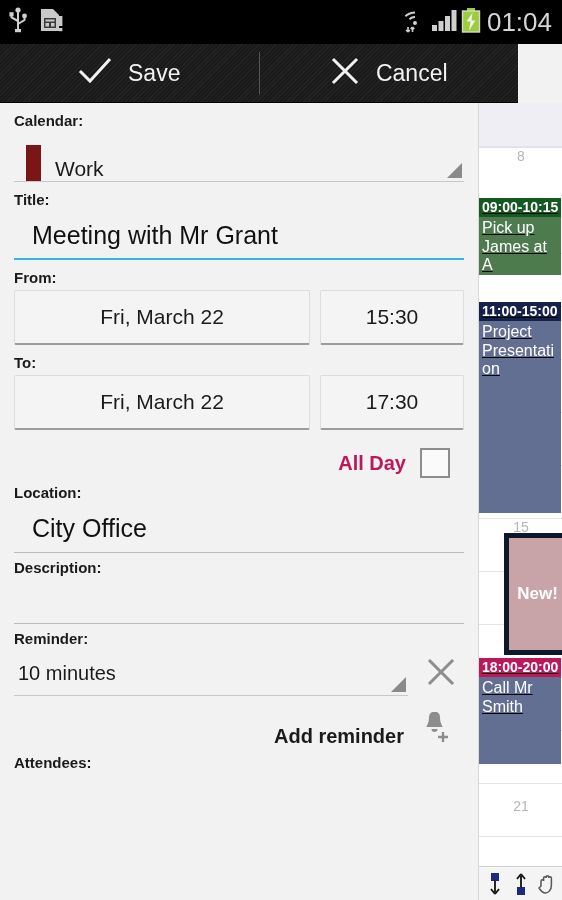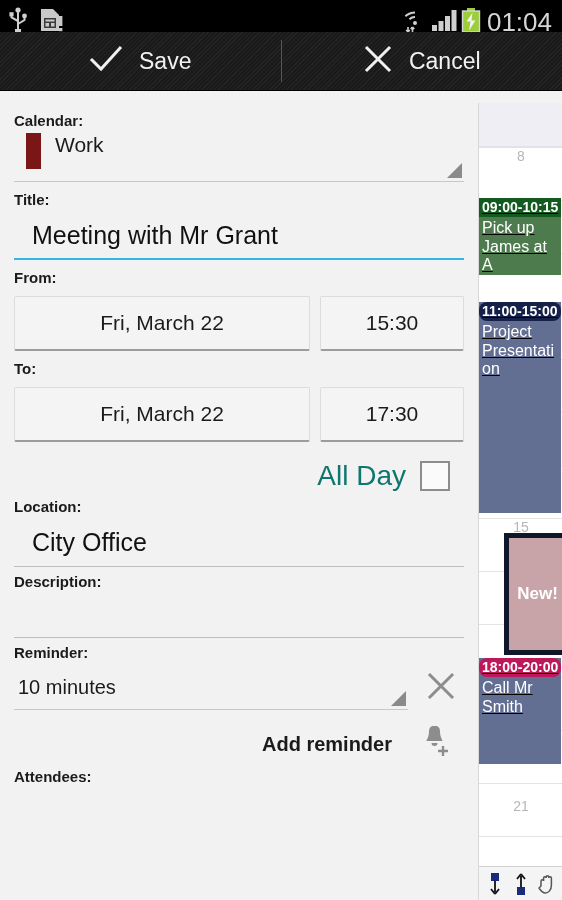--- a/index.html
+++ b/index.html
@@ -46,22 +46,22 @@
     font-size: 26px;
     letter-spacing: 0px;
     font-family: "Liberation Sans", sans-serif;
     padding-left: 2px;
     line-height: 1;
   }
 
   
   .actionbar {
     position: absolute;
-    top: 32px; left: 0;
-    width: 562px;
+    top: 44px; left: 0;
+    width: 518px;
     height: 58px;
     background-color: #1a1a1a;
     background-image: repeating-linear-gradient(
         135deg,
         rgba(255,255,255,0.045) 0px,
         rgba(255,255,255,0.045) 1px,
         rgba(0,0,0,0) 1px,
         rgba(0,0,0,0) 3px);
     border-bottom: 1px solid #000;
     display: flex;
@@ -105,21 +105,21 @@
     margin: 9px 0 4px 0;
   }
   .flabel.tight { margin-top: 6px; }
 
   .spinner {
     position: relative;
     margin: 0 0 4px 0;
     border-bottom: 1px solid #c8c8c8;
     height: 48px;
     display: flex;
-    align-items: flex-start;
+    align-items: flex-end;
     cursor: pointer;
   }
   .spinner-arrow {
     position: absolute;
     right: 2px; bottom: 3px;
     width: 0; height: 0;
     border-left: 15px solid transparent;
     border-bottom: 15px solid #8a8a8a;
   }
   .cal-swatch {
@@ -148,21 +148,21 @@
     color: #111;
   }
   .textfield.focused {
     border-bottom: 2px solid #33b5e5;
   }
   .textfield.empty { height: 44px; }
 
   .row2 {
     display: flex;
     gap: 10px;
-    margin-top: 10px;
+    margin-top: 4px;
   }
   .btnbox {
     background: #f4f4f4;
     border: 1px solid #dcdcdc;
     border-bottom: 2px solid #9c9c9c;
     border-radius: 2px;
     height: 52px;
     display: flex;
     align-items: center;
     justify-content: center;
@@ -175,23 +175,23 @@
 
   .allday-row {
     display: flex;
     align-items: center;
     justify-content: flex-end;
     gap: 14px;
     margin-top: 18px;
     padding-right: 14px;
   }
   .allday-label {
-    font-size: 28px;
-    font-weight: normal;
-    color: #0f766e;
+    font-size: 20px;
+    font-weight: bold;
+    color: #be185d;
   }
   .checkbox {
     width: 26px;
     height: 26px;
     border: 2px solid #8d8d8d;
     background: #fafafa;
     cursor: pointer;
   }
 
   .reminder-row {
@@ -217,23 +217,23 @@
     width: 46px;
     height: 44px;
     display: flex;
     align-items: center;
     justify-content: center;
     cursor: pointer;
   }
 
   .addrem-row {
     display: flex;
-    align-items: center;
+    align-items: flex-end;
     justify-content: flex-end;
-    gap: 24px;
+    gap: 12px;
     margin-top: 16px;
     padding-right: 14px;
     cursor: pointer;
   }
   .addrem-label {
     font-size: 20px;
     font-weight: bold;
     color: #1b1b1b;
   }
 
@@ -291,21 +291,21 @@
   .ev-title {
     font-size: 16px;
     color: #ffffff;
     padding: 2px 3px 0 3px;
     line-height: 1.15;
     word-break: break-word;
   }
   .ev.green { background: #4d7b4d; }
   .ev.green .ev-time { background: #14591f; }
   .ev.blue { background: #636e93; }
-  .ev.blue .ev-time { background: #16214a; border-radius: 8px; }
+  .ev.blue .ev-time { background: #16214a; }
   .ev-new {
     position: absolute;
     background: #c8a3a8;
     border: 5px solid #0f172a;
     box-sizing: border-box;
     display: flex;
     align-items: center;
     justify-content: center;
     margin-left: 8px;
   }

